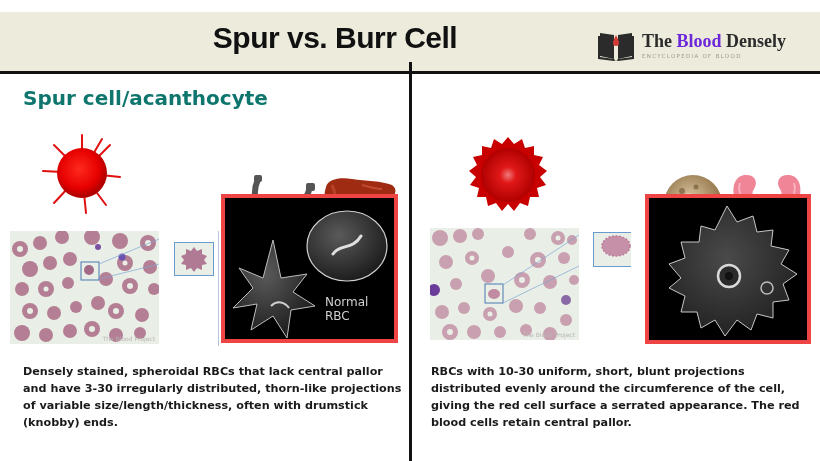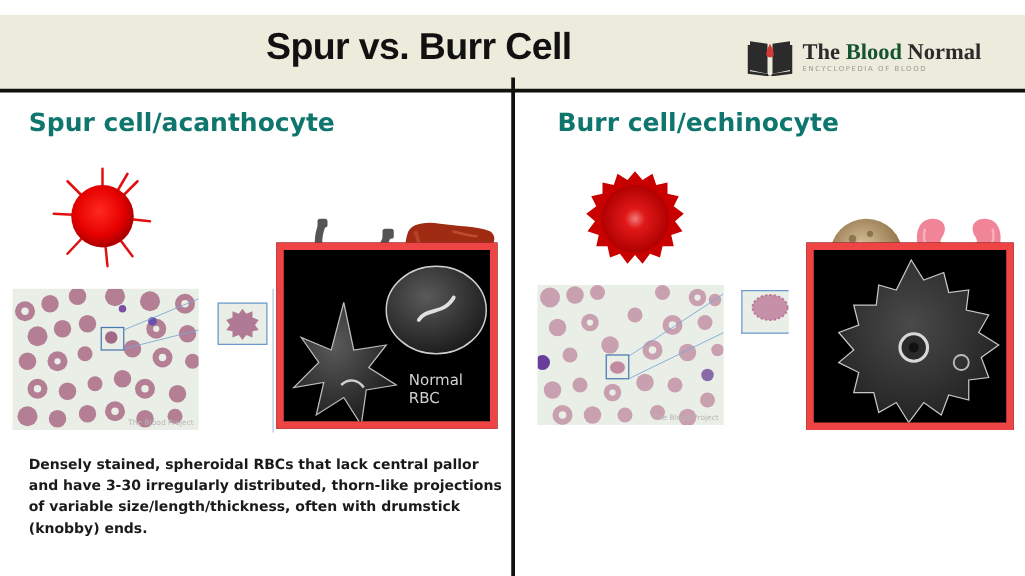--- a/index.html
+++ b/index.html
@@ -5,54 +5,54 @@
   * { box-sizing: border-box; margin: 0; padding: 0; }
   html, body { width: 820px; height: 461px; overflow: hidden; background: #fff; }
   body { position: relative; font-family: "DejaVu Sans", "Liberation Sans", sans-serif; }
 
   .header { position: absolute; left: 0; top: 12px; width: 820px; height: 62px; background: #ecebdc; border-bottom: 3px solid #111; }
   .title { position: absolute; left: 0; width: 670px; top: 9px; text-align: center; font-family: "Liberation Sans", sans-serif; font-weight: bold; font-size: 30px; color: #111; letter-spacing: -0.5px; }
   .logo { position: absolute; left: 598px; top: 16px; height: 34px; display: flex; align-items: center; }
   .logo svg { display: block; }
   .logo-text { margin-left: 8px; display: flex; flex-direction: column; }
   .logo-name { font-family: "Liberation Serif", "DejaVu Serif", serif; font-weight: bold; font-size: 18px; color: #2b2b2b; line-height: 18px; }
-  .logo-name .red { color: #14532d; }
+  .logo-name .red { color: #6d28d9; }
   .logo-sub { font-family: "DejaVu Sans", sans-serif; font-size: 5.5px; letter-spacing: 1.3px; color: #9a9a8c; margin-top: 3px; }
 
   .divider { position: absolute; left: 409px; top: 62px; width: 3px; height: 399px; background: #111; }
 
   .panel { position: absolute; top: 65px; height: 396px; }
   .panel.left { left: 0; width: 409px; }
   .panel.right { left: 412px; width: 408px; }
 
   .panel-title { position: absolute; font-family: "DejaVu Sans", sans-serif; font-weight: bold; font-size: 20px; color: #0f766e; }
   .desc { position: absolute; font-family: "DejaVu Sans", sans-serif; font-weight: bold; font-size: 11.2px; line-height: 17px; color: #1a1a1a; }
 
   .abs { position: absolute; }
   .smear { position: absolute; background: #e9efe6; overflow: hidden; }
-  .dark-img { position: absolute; background: #000; border: 6px solid #ef4444; overflow: hidden; }
+  .dark-img { position: absolute; background: #000; border: 4px solid #ef4444; overflow: hidden; }
   .caption { position: absolute; font-family: "DejaVu Sans", sans-serif; font-size: 12px; color: #d0d0d0; }
   .watermark { position: absolute; font-size: 6px; color: #b9b4b4; font-family: "DejaVu Sans", sans-serif; }
 </style>
 </head>
 <body>
 
 <div class="header">
   <div class="title">Spur vs. Burr Cell</div>
   <div class="logo">
     <svg width="36" height="32" viewBox="0 0 36 32">
       <path d="M2 4 L16 6 L16 30 L2 27 Z" fill="#2b2b2b"></path>
       <path d="M34 4 L20 6 L20 30 L34 27 Z" fill="#2b2b2b"></path>
       <path d="M0 7 L0 30 L16 32 L18 31 L20 32 L36 30 L36 7 L34 7 L34 28 L20 30 L18 31 L16 30 L2 28 L2 7 Z" fill="#2b2b2b"></path>
       <rect x="16.5" y="2" width="3" height="29" fill="#ecebdc"></rect>
       <path d="M18 6 C16 10 15 12 15 14 A3 3 0 0 0 21 14 C21 12 20 10 18 6 Z" fill="#d23a35"></path>
       <rect x="17.4" y="17" width="1.2" height="12" fill="#ecebdc"></rect>
     </svg>
     <div class="logo-text">
-      <div class="logo-name"><span>The </span><span class="red">Blood</span><span> Normal</span></div>
+      <div class="logo-name"><span>The </span><span class="red">Blood</span><span> Densely</span></div>
       <div class="logo-sub">ENCYCLOPEDIA OF BLOOD</div>
     </div>
   </div>
 </div>
 
 <div class="divider"></div>
 
 <div class="panel left">
   <div class="panel-title" style="left:23px; top:21px;">Spur cell/acanthocyte</div>
 
@@ -171,21 +171,20 @@
       <polygon points="48,42 56,80 82,76 68,94 90,108 66,112 62,140 48,118 26,132 32,106 8,110 28,90 14,70 38,80" fill="url(#semG)" stroke="#bdbdbd" stroke-width="1"></polygon>
       <path d="M46 108 C52 102 60 104 64 110" stroke="#d0d0d0" stroke-width="2" fill="none"></path>
     </svg>
     <div class="caption" style="left:100px; top:97px;">Normal RBC</div>
   </div>
 
   <div class="desc" style="left:23px; top:298px; width:380px;">Densely stained, spheroidal RBCs that lack central pallor and have 3-30 irregularly distributed, thorn-like projections of variable size/length/thickness, often with drumstick (knobby) ends.</div>
 </div>
 
 <div class="panel right">
-  <div class="panel-title" style="left:34px; top:21px;">Burr cell/echinocyte</div>
 
   <svg class="abs" style="left:56px; top:70px;" width="80" height="80" viewBox="0 0 80 80">
     <defs>
       <radialGradient id="burrG" cx="50%" cy="50%" r="50%">
         <stop offset="0%" stop-color="#f07a7a"></stop>
         <stop offset="30%" stop-color="#e01818"></stop>
         <stop offset="100%" stop-color="#b00000"></stop>
       </radialGradient>
     </defs>
     <polygon fill="#c80000" points="40,2 46,9 54,4 57,13 66,11 66,20 75,22 71,30 79,36 72,42 78,50 69,53 71,62 62,62 60,71 52,68 46,76 40,69 34,76 28,68 20,71 18,62 9,62 11,53 2,50 8,42 1,36 9,30 5,22 14,20 14,11 23,13 26,4 34,9"></polygon>
@@ -291,13 +290,14 @@
           <stop offset="100%" stop-color="#232323"></stop>
         </radialGradient>
       </defs>
       <polygon fill="url(#echG)" stroke="#c8c8c8" stroke-width="1" points="78,8 88,24 104,18 108,34 124,32 122,48 140,52 132,66 148,76 134,86 140,102 124,104 124,120 108,116 102,132 88,122 76,138 66,122 52,130 48,114 32,114 36,98 20,90 32,80 20,66 36,60 32,44 50,44 52,28 66,32"></polygon>
       <circle cx="80" cy="78" r="11" fill="#2a2a2a" stroke="#d8d8d8" stroke-width="2.5"></circle>
       <circle cx="80" cy="78" r="4" fill="#111"></circle>
       <circle cx="118" cy="90" r="6" fill="none" stroke="#bcbcbc" stroke-width="1.5"></circle>
     </svg>
   </div>
 
+  <div class="desc" style="left:19px; top:298px; width:370px;">RBCs with 10-30 uniform, short, blunt projections distributed evenly around the circumference of the cell, giving the red cell surface a serrated appearance. The red blood cells retain central pallor.</div>
 </div>
 
 </body></html>

